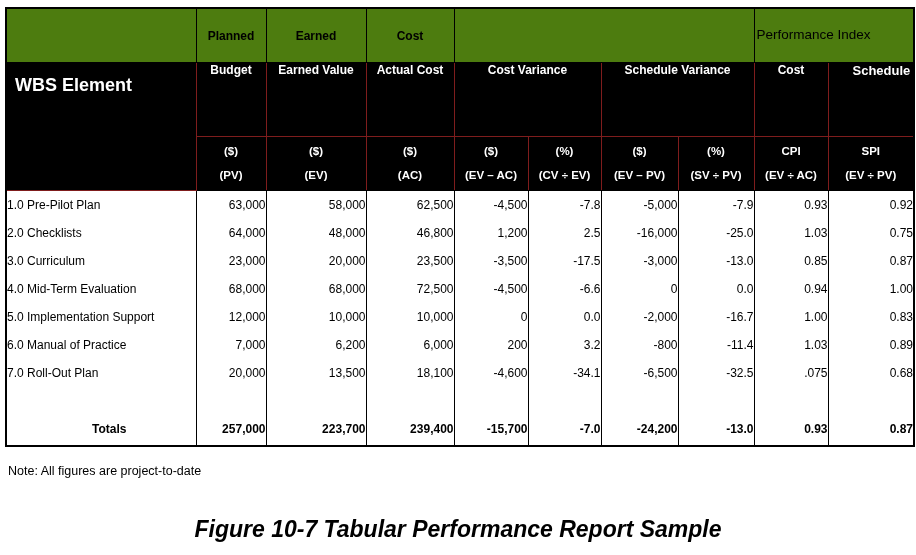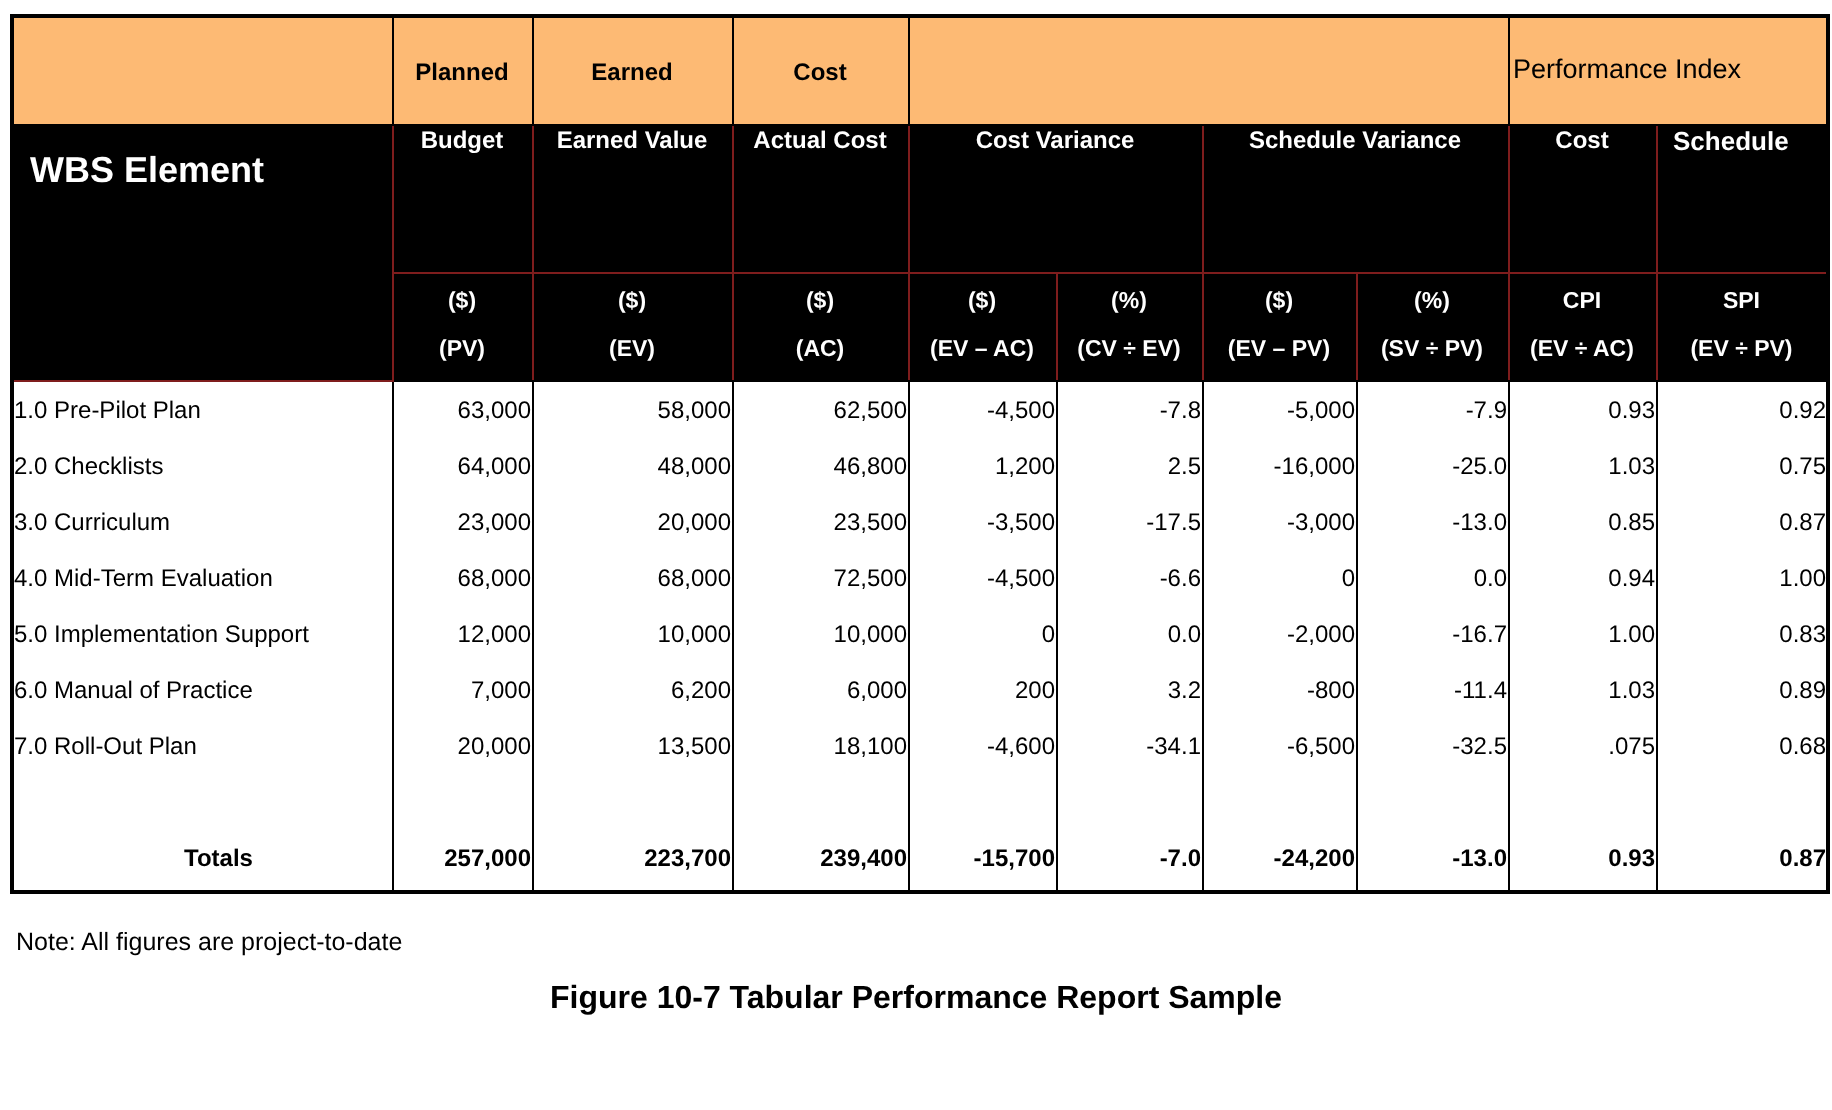--- a/index.html
+++ b/index.html
@@ -13,39 +13,39 @@
 
   table.report {
     position:absolute; left:5px; top:7px;
     border-collapse:collapse; table-layout:fixed;
     border:2px solid #000;
   }
   table.report td { padding:0; overflow:hidden; }
 
   
   td.wht {
-    border:1px solid #000; background:#fdba74;
+    border:1px solid #000; background:#4d7c0f;
     text-align:center; font-weight:bold; font-size:12px;
     vertical-align:middle; height:53px;
   }
   td.wht.pi {
     text-align:left; font-weight:normal; font-size:13.5px;
     padding-left:2px; line-height:1.25;
   }
 
   
   td.blk {
     background:#000; color:#fff;
     border:1px solid #7f1d1d;
     font-weight:bold; font-size:12px; text-align:center;
     vertical-align:top; padding-top:8px;
   }
   tr.hdr td.blk { height:73px; }
   td.blk.wbs { text-align:left; font-size:18px; padding-left:8px; padding-top:12px; }
-  td.blk.sched { text-align:left; padding-left:8px; font-size:13px; }
+  td.blk.sched { text-align:left; padding-left:24px; font-size:13px; }
   td.blk.sched span { display:inline-block; width:58px; word-break:break-all; line-height:1.2; }
 
   tr.sub td.blk {
     height:53px; vertical-align:middle; padding-top:0;
     font-size:11.5px; border-bottom:1px solid #000;
   }
   tr.sub td.blk .l1 { margin-bottom:13px; line-height:1; }
   tr.sub td.blk .l2 { line-height:1; }
 
   
@@ -56,22 +56,22 @@
   }
   tr.data td { height:28px; }
   tr.spacer td { height:26px; }
   tr.totals td { height:32px; font-weight:bold; }
   td.lbl { text-align:left; padding-left:8px; }
   td.numcell { text-align:right; padding-right:9px; }
   tr.totals td.lbl { text-align:center; padding-left:16px; }
 
   .notes { position:absolute; left:8px; top:463px; font-size:12.5px; line-height:1.3; }
   .caption {
-    position:absolute; left:0; top:491px; width:916px;
-    text-align:center; font-weight:bold; font-size:16px;
+    position:absolute; left:0; top:516px; width:916px;
+    text-align:center; font-weight:bold; font-size:23px;font-style:italic;
   }
 </style>
 </head>
 <body>
 
 <div class="page">
 
   <table class="report">
     <colgroup>
       <col style="width:190px">

